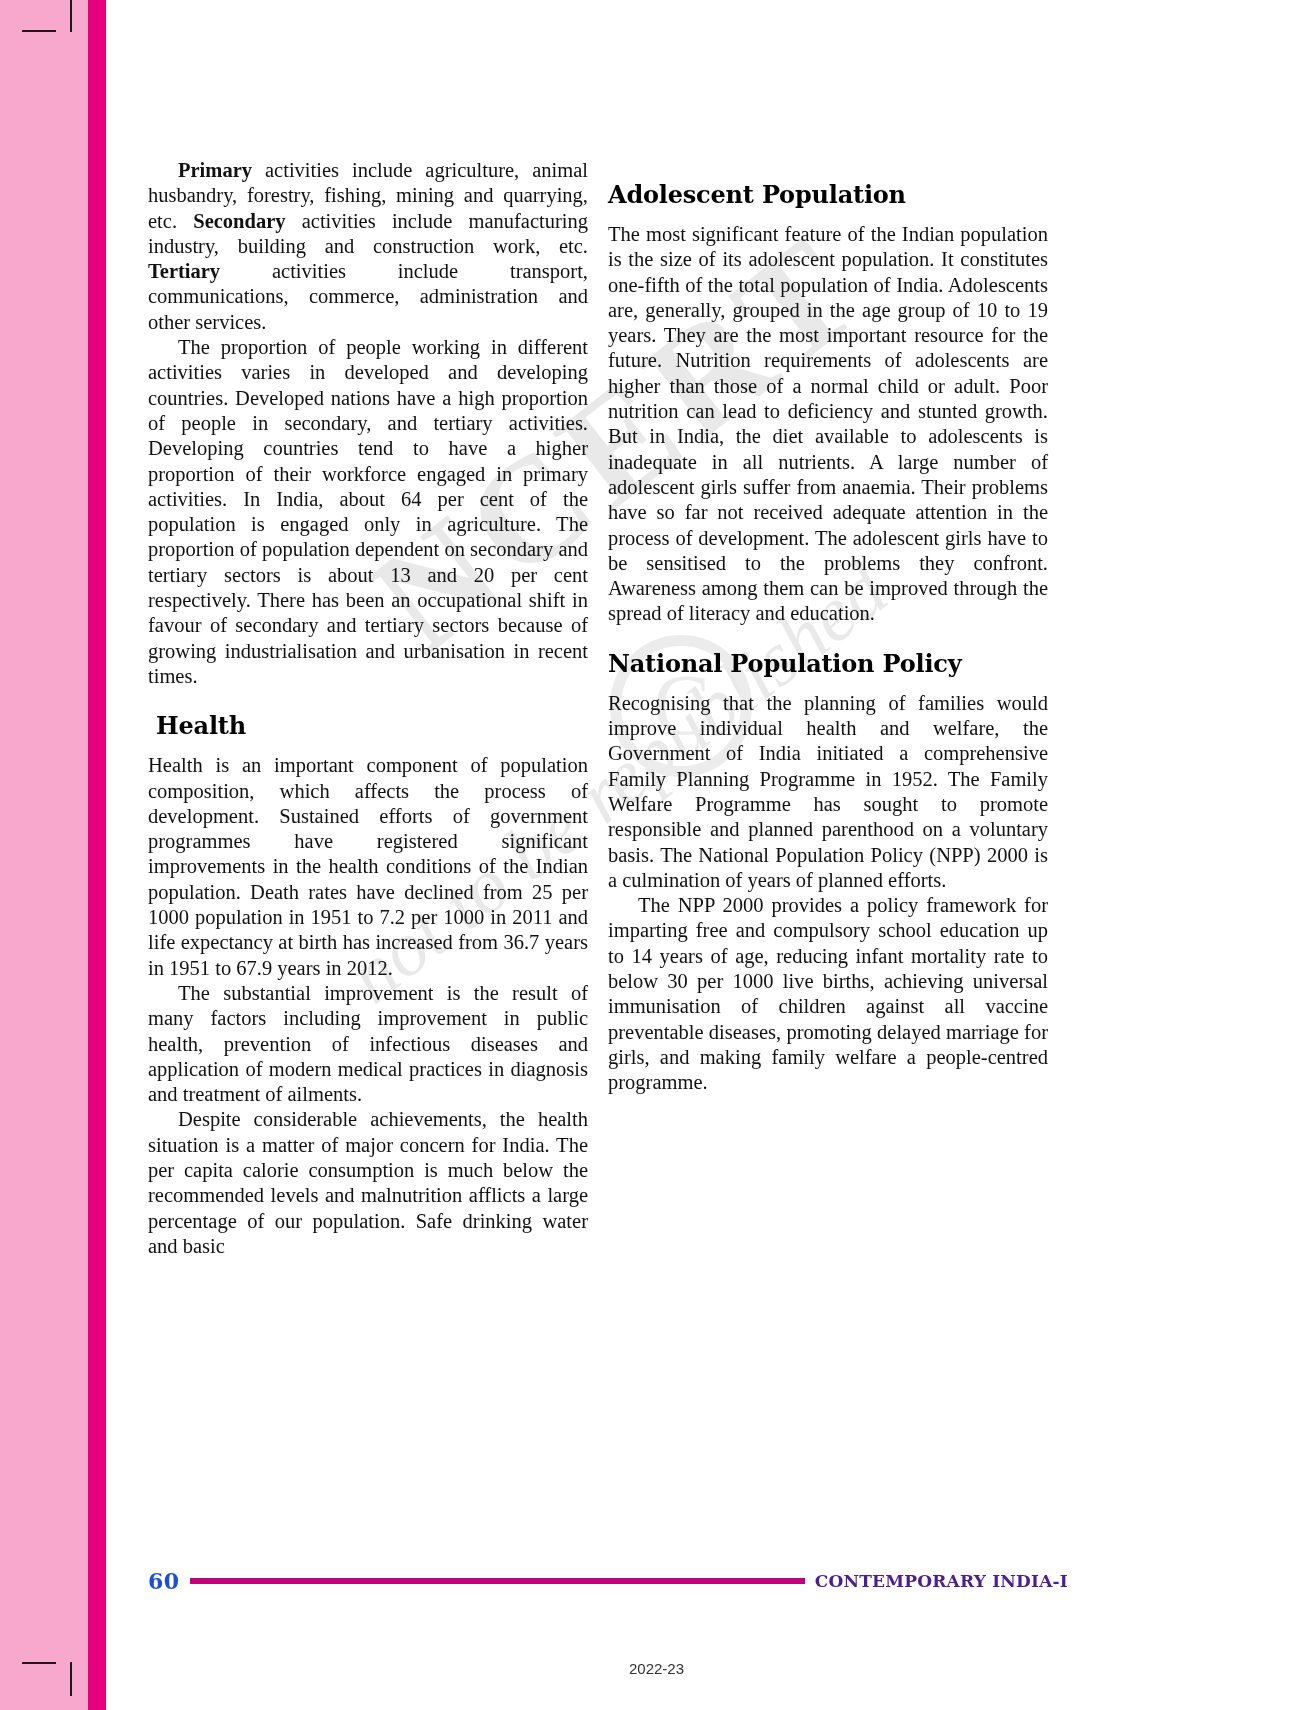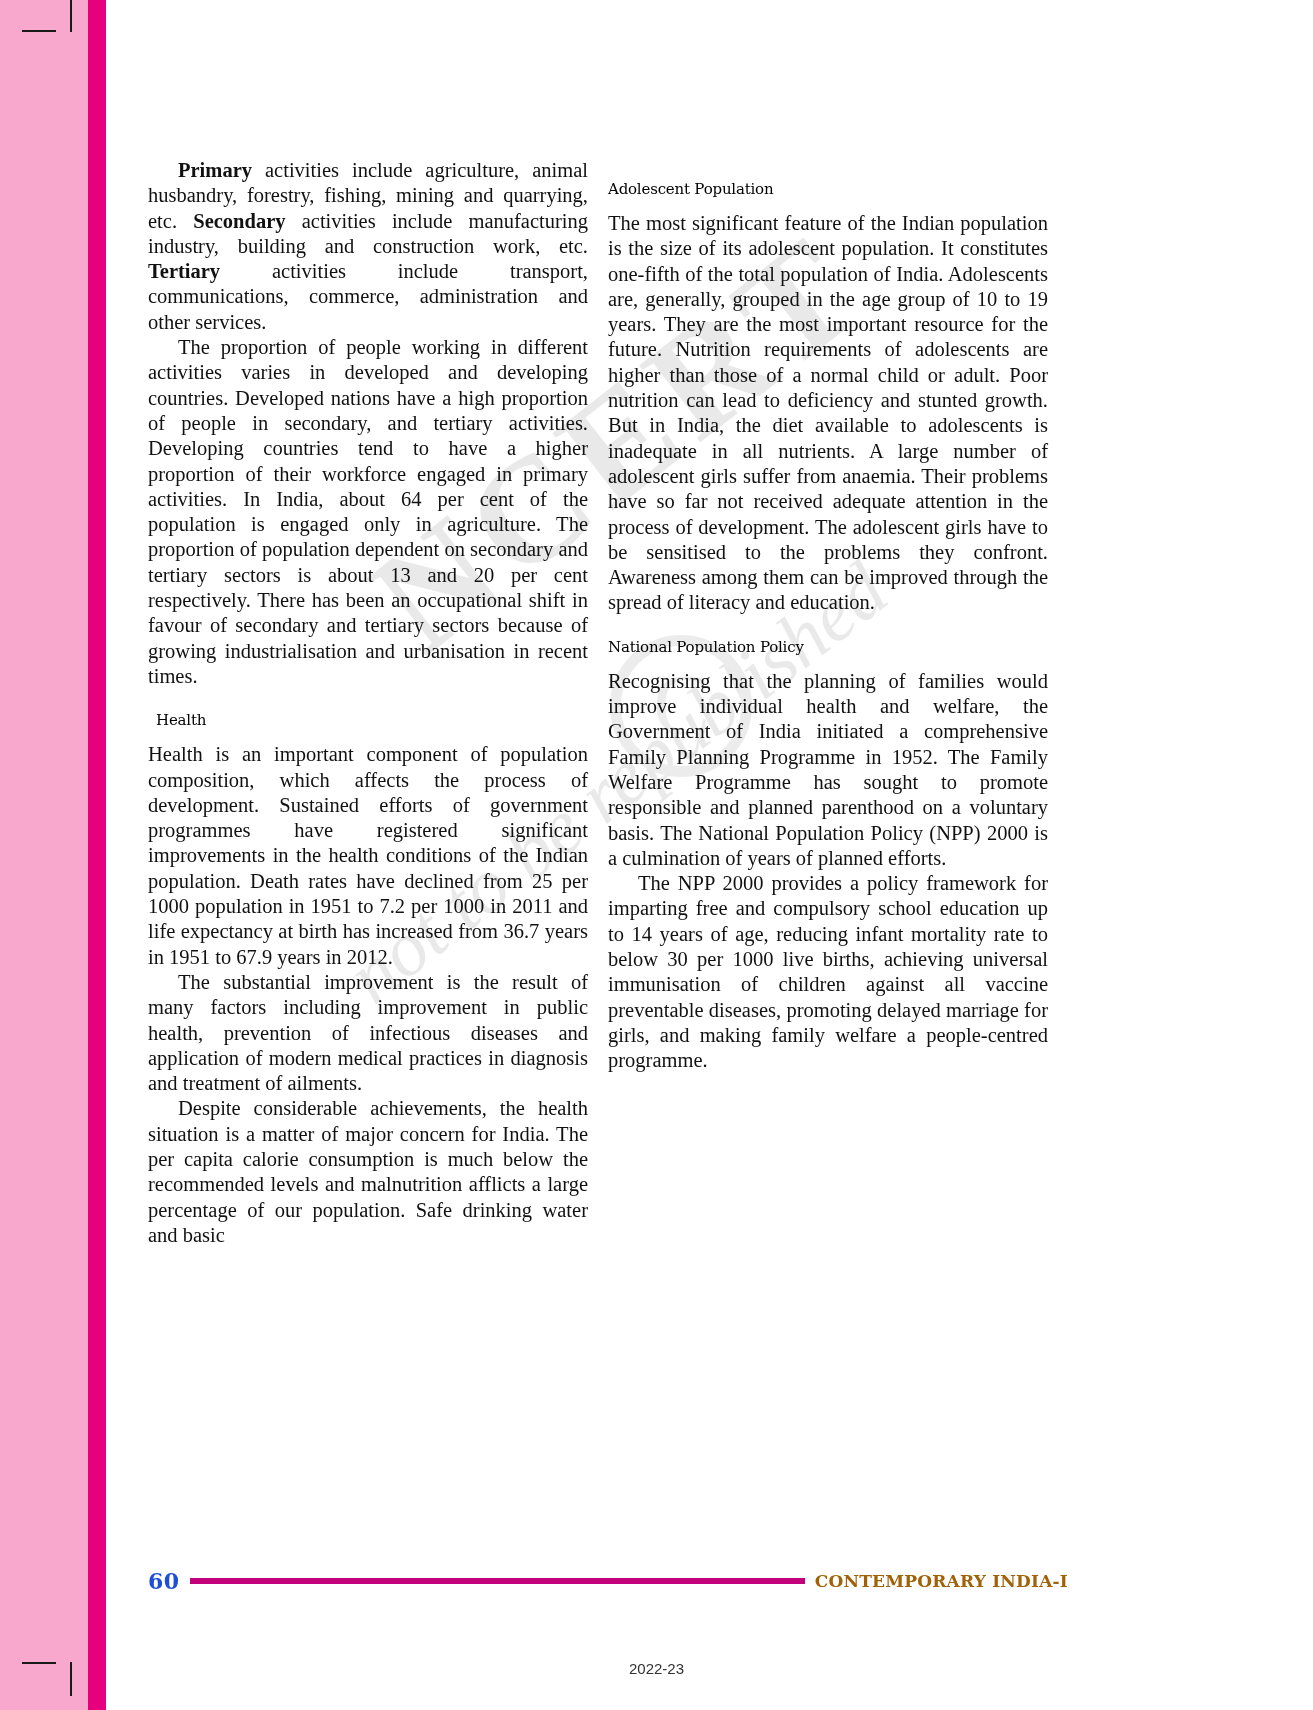--- a/index.html
+++ b/index.html
@@ -130,22 +130,22 @@
     text-justify: inter-word;
     font-family: "Liberation Serif", "DejaVu Serif", serif;
   }
   p.body.indent {
     text-indent: 30px;
   }
   p.body b { font-weight: bold; }
 
   h3.subhead {
     margin: 22px 0 13px 0;
-    font-size: 15px;
-    font-weight: normal;
+    font-size: 24px;
+    font-weight: bold;
     color: #000000;
     font-family: "DejaVu Serif", "Liberation Serif", serif;
     letter-spacing: -0.2px;
   }
   h3.subhead.indented { margin-left: 8px; }
 
   
   .footer {
     position: absolute;
     left: 148px;
@@ -166,21 +166,21 @@
   .footer-rule {
     flex: 1;
     height: 6px;
     background: #c2007a;
   }
   .footer-title {
     margin-left: 10px;
     font-family: "DejaVu Serif", "Liberation Serif", serif;
     font-size: 17px;
     font-weight: bold;
-    color: #a16207;
+    color: #4c1d95;
     letter-spacing: 0.2px;
     white-space: nowrap;
   }
 
   .year-stamp {
     position: absolute;
     left: 0;
     top: 1660px;
     width: 1313px;
     text-align: center;

